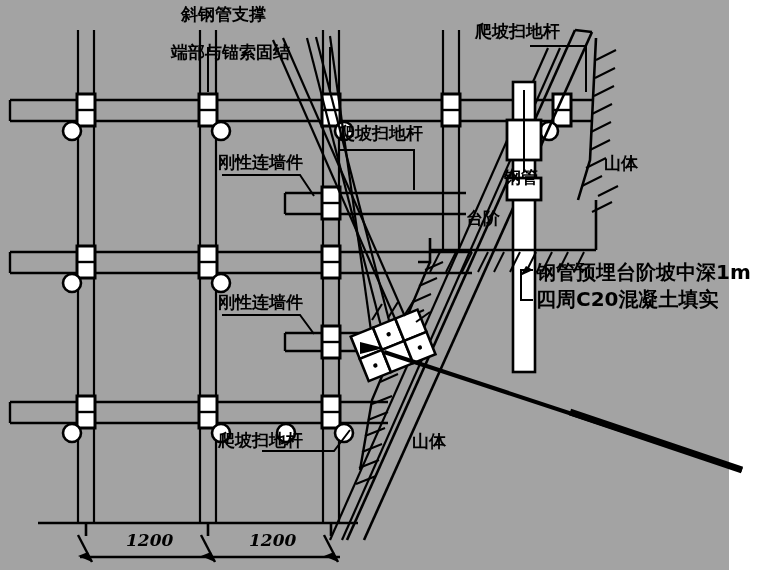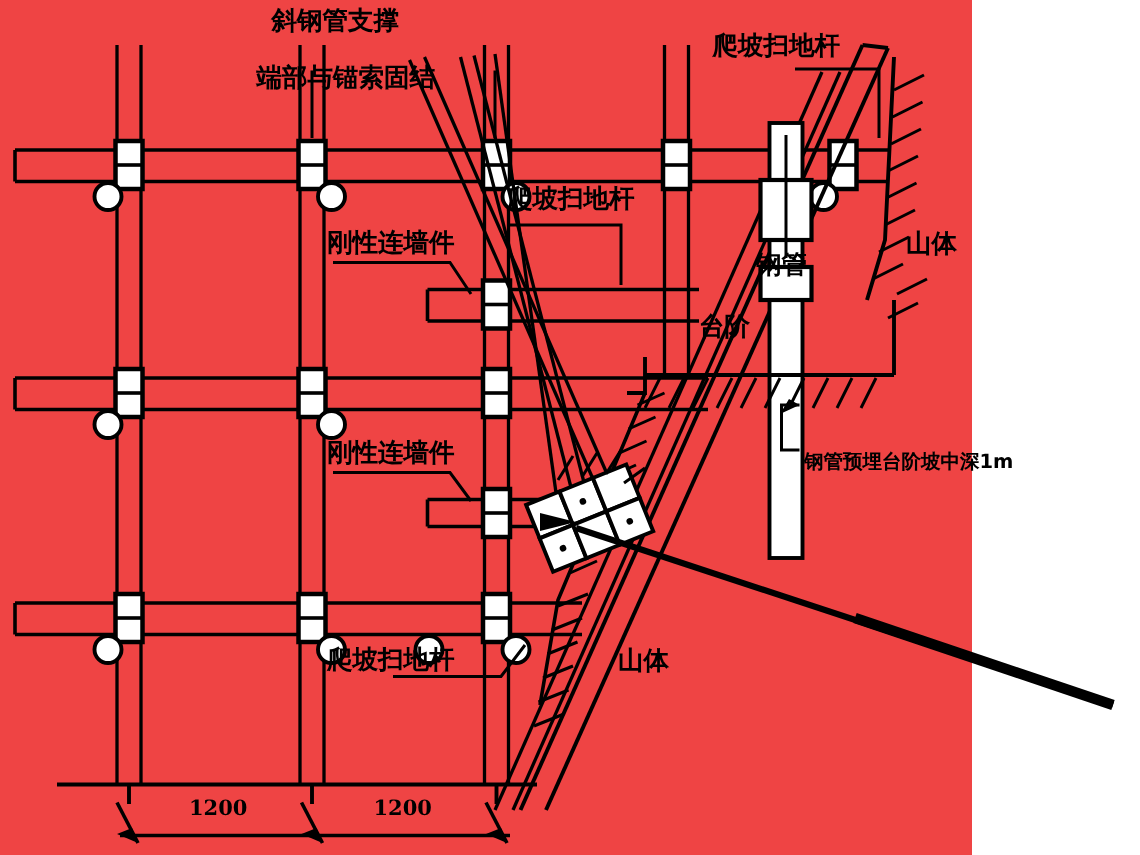--- a/index.html
+++ b/index.html
@@ -1,25 +1,25 @@
 <!DOCTYPE html>
 <html><head>
 <meta charset="utf-8">
 <style>
   html,body{margin:0;padding:0;background:#ffffff;}
   body{width:760px;height:570px;overflow:hidden;
        font-family:"DejaVu Sans","Liberation Sans",sans-serif;}
-  #stage{position:relative;width:648px;height:570px;background:#ef4444;}
+  #stage{position:relative;width:729px;height:570px;background:#a3a3a3;}
   #stage svg{position:absolute;left:0;top:0;}
   .lbl{position:absolute;color:#000;font-weight:bold;white-space:nowrap;
        font-family:"DejaVu Sans","Liberation Sans",sans-serif;
        letter-spacing:0px;line-height:1.05;}
   .cn{font-size:17px;}
-  .cn-sm{font-size:13px;margin-top:40px;}
-  .dim{font-size:14px;font-weight:bold;font-family:"DejaVu Serif","Liberation Serif",serif;}
+  .cn-sm{font-size:20px;}
+  .dim{font-size:17px;font-weight:bold;font-family:"DejaVu Serif","Liberation Serif",serif;font-style:italic;}
 </style>
 </head>
 <body>
 
 <div id="stage">
 
 <svg width="760" height="570" viewBox="0 0 760 570">
 
   <defs>
     <g id="coupler">
@@ -288,20 +288,21 @@
 <div class="lbl cn" style="left:218px; top:294px;">刚性连墙件</div>
 
 <div class="lbl cn" style="left:504px; top:152px;margin-top:17px;">钢管</div>
 
 <div class="lbl cn" style="left:604px; top:155px;">山体</div>
 
 <div class="lbl cn" style="left:466px; top:211px;font-family:Liberation Mono, monospace;">台阶</div>
 
 <div class="lbl cn-sm" style="left:536px; top:262px;">钢管预埋台阶坡中深1m</div>
 
+<div class="lbl cn-sm" style="left:536px; top:289px;">四周C20混凝土填实</div>
 
 <div class="lbl cn" style="left:218px; top:432px;">爬坡扫地杆</div>
 
 <div class="lbl cn" style="left:412px; top:433px;">山体</div>
 
 <div class="lbl dim" style="left:126px; top:532px;">1200</div>
 
 <div class="lbl dim" style="left:249px; top:532px;">1200</div>
 
 </div>

